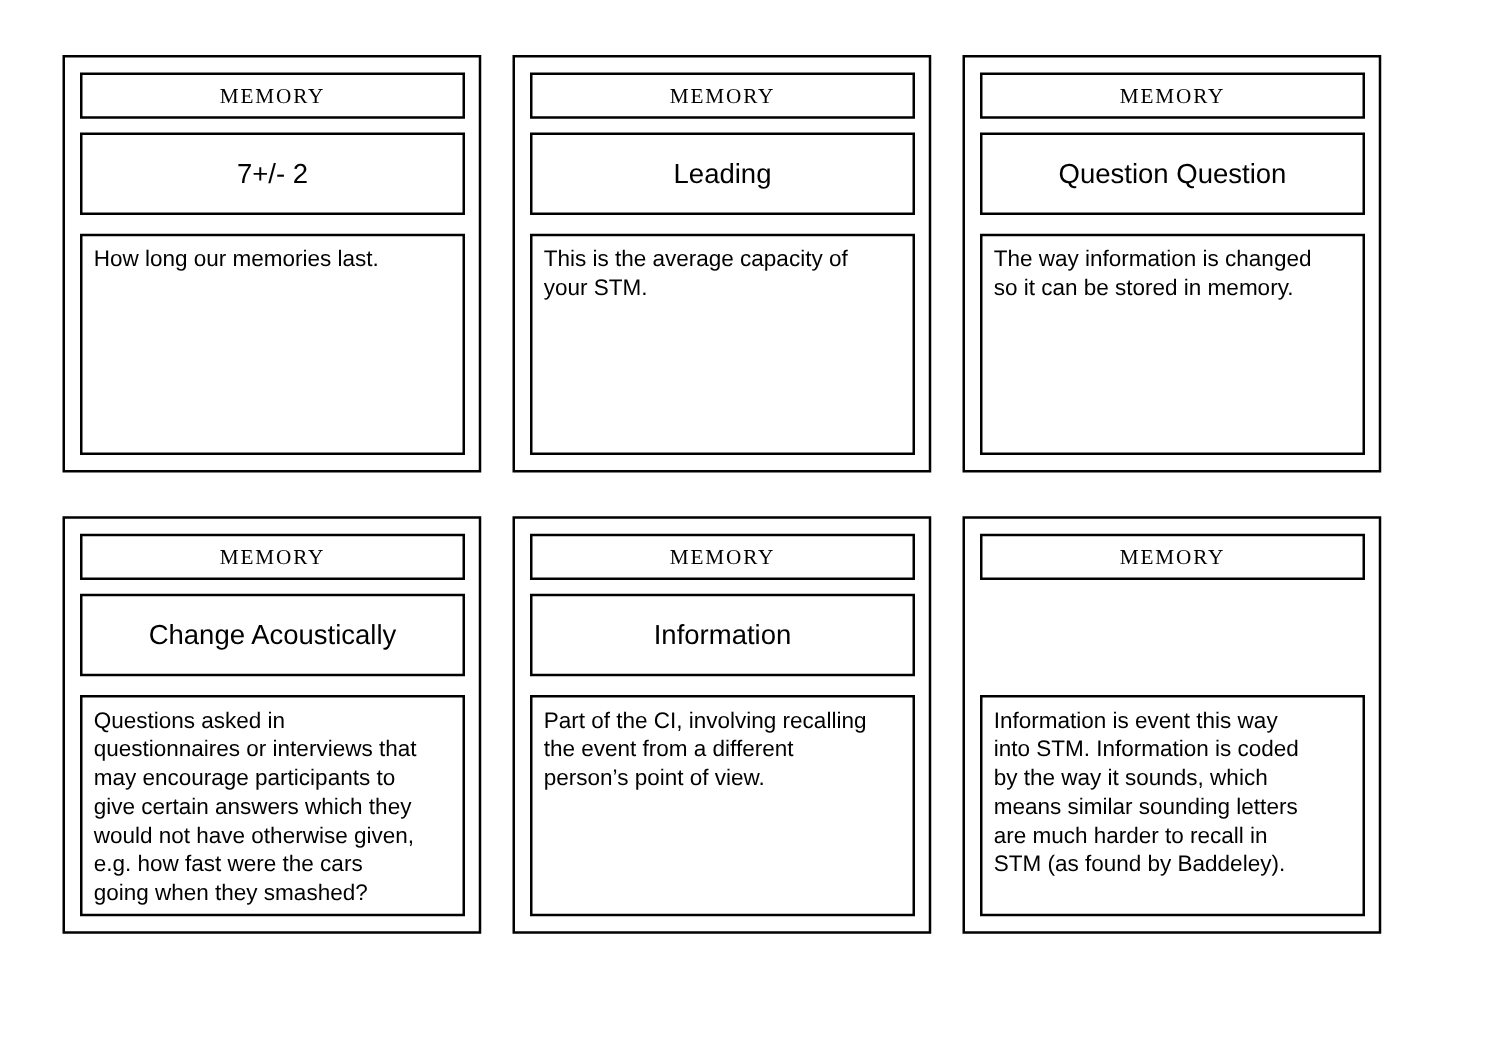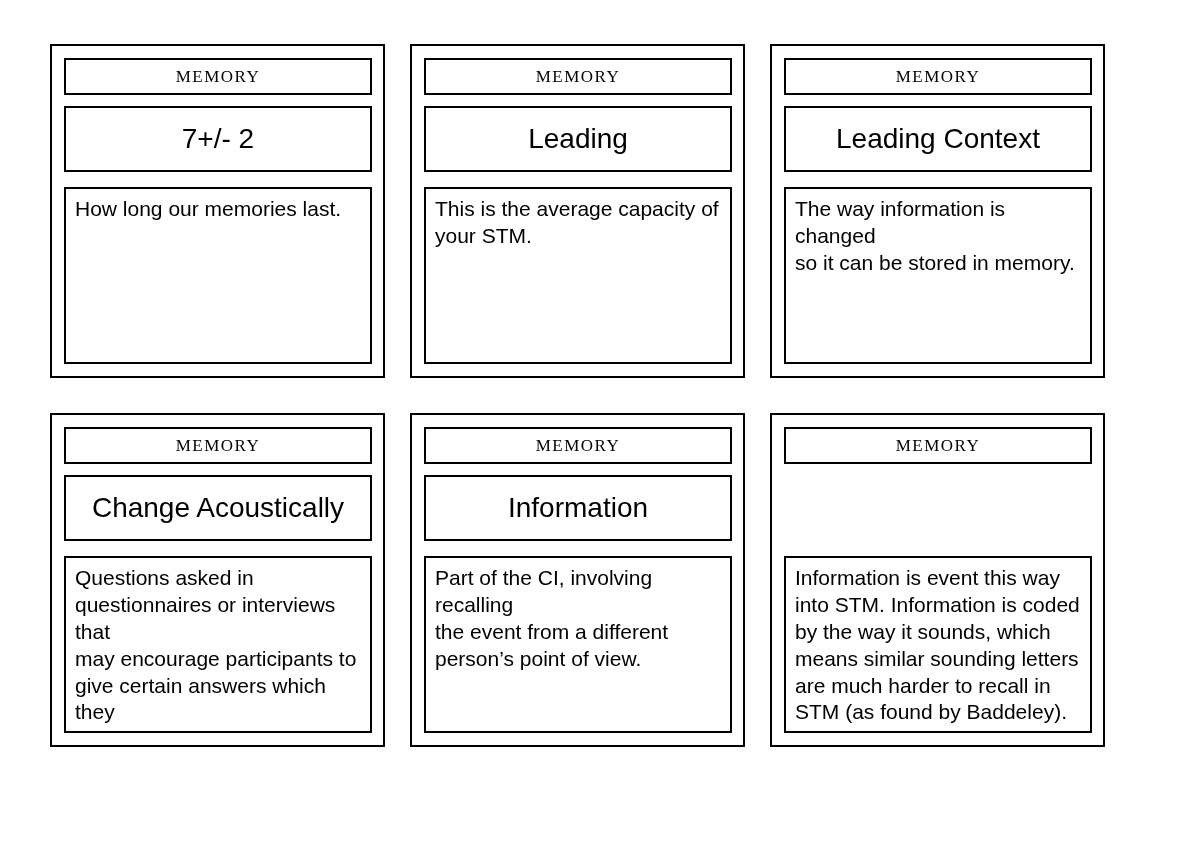--- a/index.html
+++ b/index.html
@@ -46,32 +46,32 @@
   .card .title-box {
     position: absolute;
     left: 12px;
     top: 60px;
     width: 308px;
     height: 66px;
     border: 2px solid #000000;
     display: flex;
     align-items: center;
     justify-content: center;
-    font-size: 28px;
+    font-size: 22px;
     text-align: center;
   }
   .card .desc-box {
     position: absolute;
     left: 12px;
     top: 141px;
     width: 308px;
     height: 177px;
     border: 2px solid #000000;
     padding: 7px 9px;
-    font-size: 21px;
+    font-size: 18px;
     line-height: 1.28;
     white-space: pre-line;
     text-align: left;
     overflow: hidden;
   }
 </style>
 </head>
 <body>
 
 <div class="board">
@@ -84,21 +84,21 @@
 
   <div class="card pos-1">
     <div class="header-box">MEMORY</div>
     <div class="title-box">Leading</div>
     <div class="desc-box">This is the average capacity of
 your STM.</div>
   </div>
 
   <div class="card pos-2">
     <div class="header-box">MEMORY</div>
-    <div class="title-box">Leading Context</div>
+    <div class="title-box">Question Question</div>
     <div class="desc-box">The way information is changed
 so it can be stored in memory.</div>
   </div>
 
   <div class="card pos-3">
     <div class="header-box">MEMORY</div>
     <div class="title-box">Change Acoustically</div>
     <div class="desc-box">Questions asked in
 questionnaires or interviews that
 may encourage participants to

